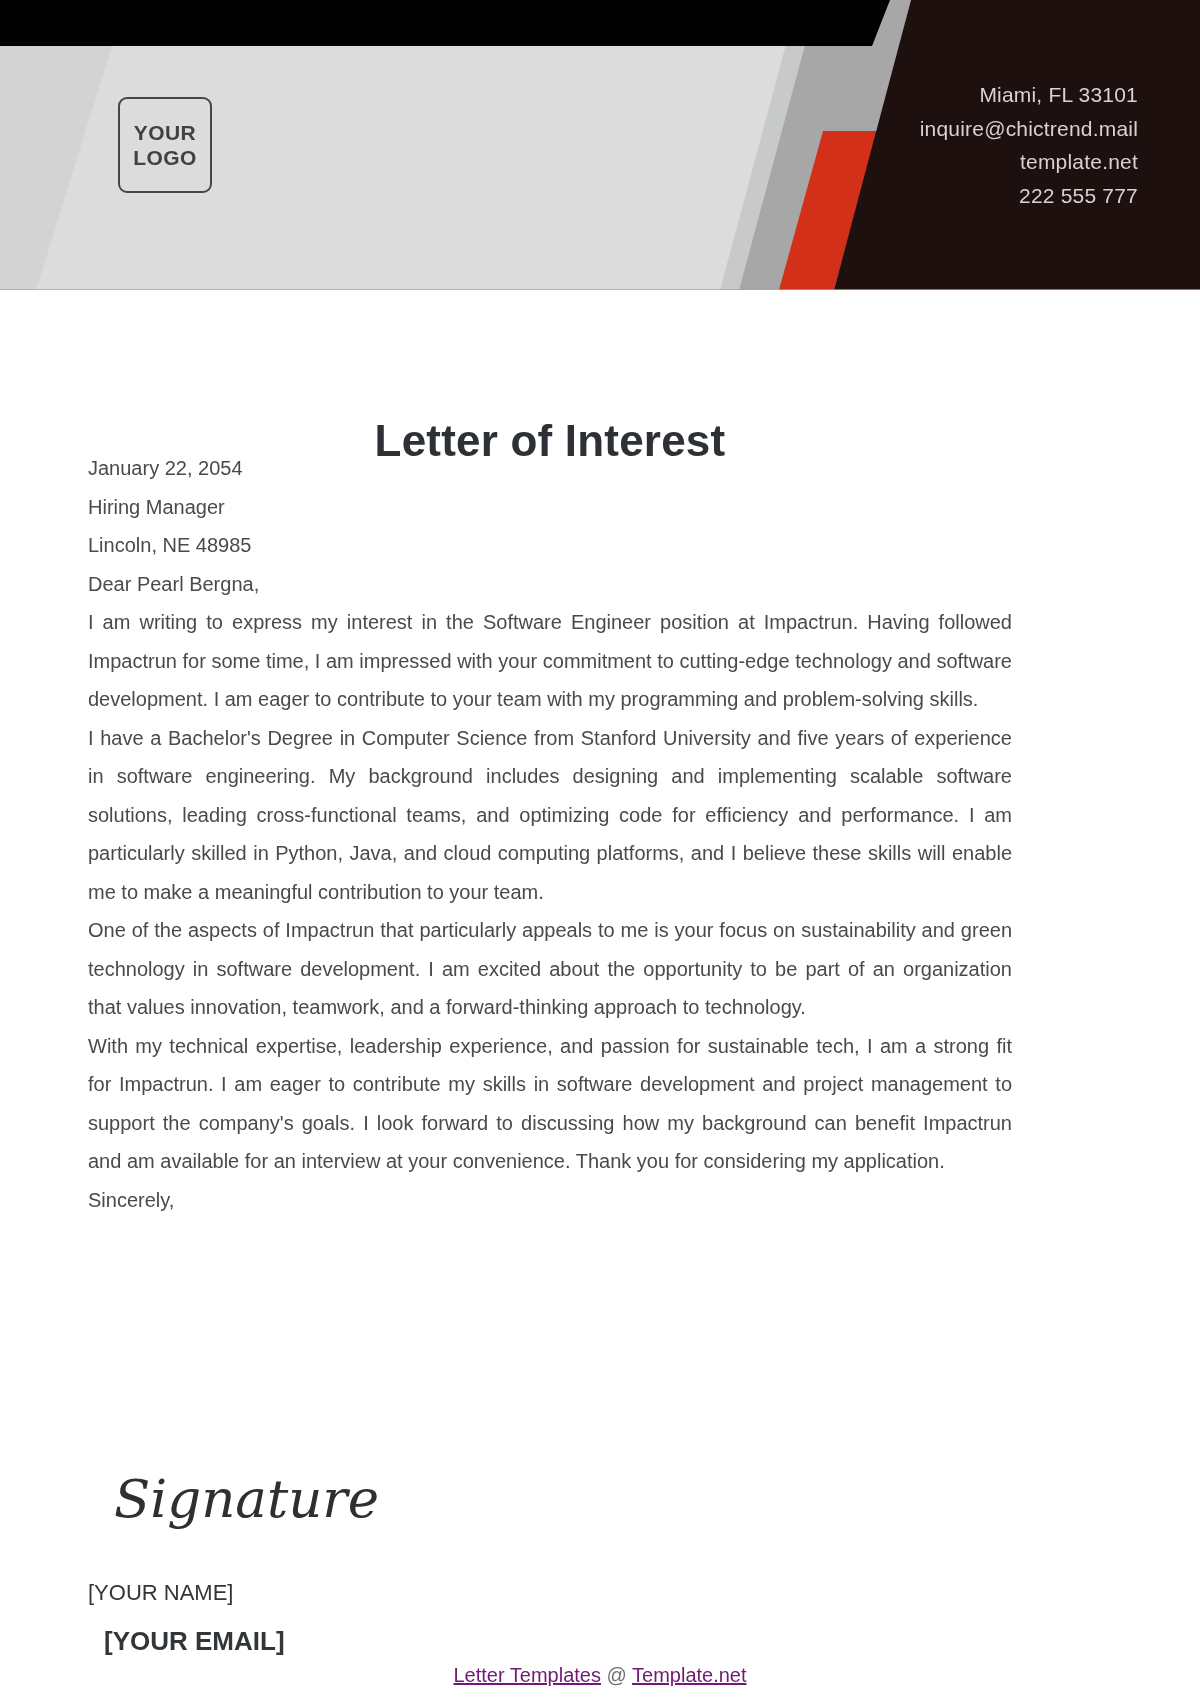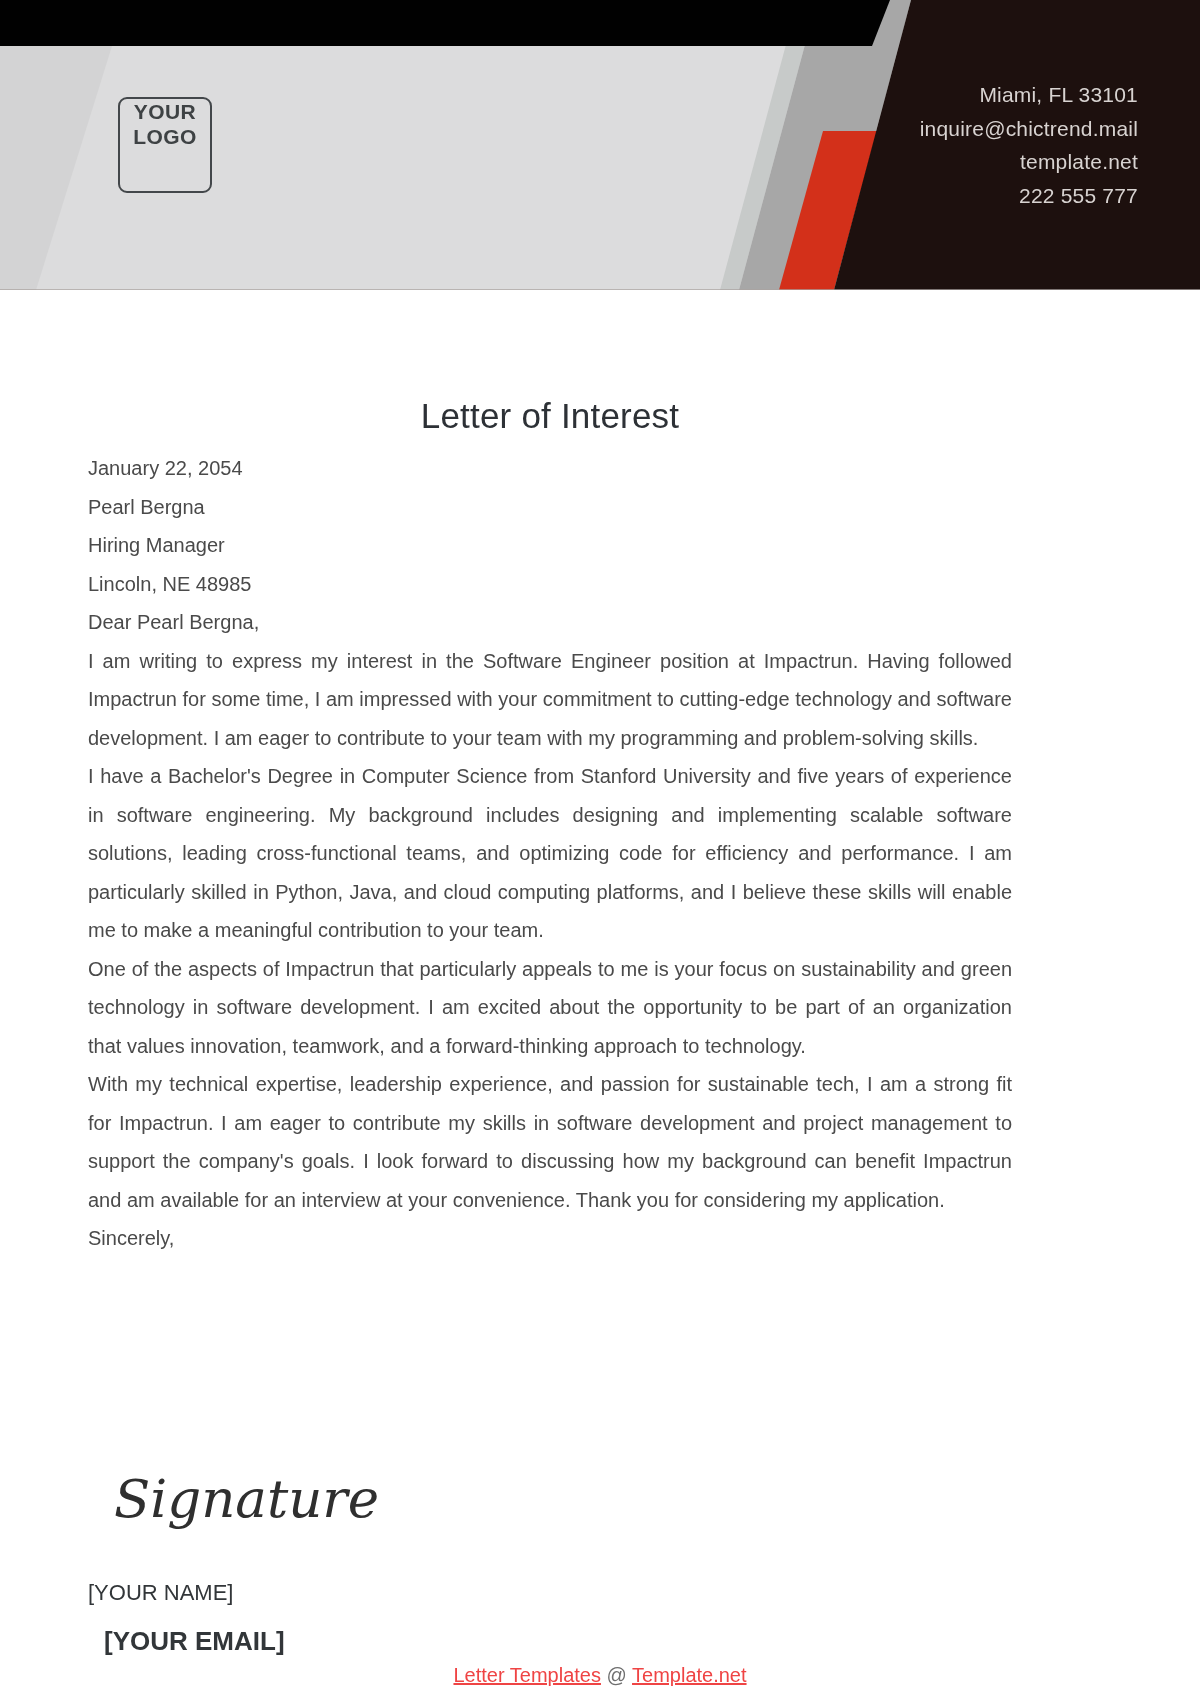--- a/index.html
+++ b/index.html
@@ -30,46 +30,46 @@
   .hdr-black     { background: #010101; clip-path: polygon(0px 0px, 890px 0px, 872px 46px, 0px 46px); }
   .hdr-bottomline{ position:absolute; left:0; top:289px; width:1200px; height:1px; background:#aaa29f; opacity:.7; }
 
   .logo-box {
     position: absolute;
     left: 118px; top: 97px;
     width: 94px; height: 96px;
     border: 2px solid #43474a;
     border-radius: 9px;
     display: flex; flex-direction: column;
-    align-items: center; justify-content: flex-start;
+    align-items: center; justify-content: center;
     color: #3e4244;
     font-size: 21px; font-weight: 600;
     line-height: 25px; letter-spacing: 0.4px;
   }
 
   .contact {
     position: absolute;
     right: 62px; top: 78px;
     text-align: right;
     color: #d8d3d1;
     font-size: 21px;
     line-height: 33.5px;
     letter-spacing: 0.2px;
     font-weight: 400;
     margin-left: 16px;
   }
 
   
   .doc-title {
     position: absolute;
-    left: 88px; top: 396px;
+    left: 88px; top: 416px;
     width: 924px;
     text-align: center;
-    font-size: 35px;
-    font-weight: 400;
+    font-size: 44px;
+    font-weight: 700;
     color: #2d3136;
     letter-spacing: 0.2px;
   }
   .letter-body {
     position: absolute;
     left: 88px; top: 449px;
     width: 924px;
     color: #4a4a4a;
     font-size: 20px;
     line-height: 38.5px;
@@ -90,21 +90,21 @@
   
   .footer {
     position: absolute;
     left: 0; top: 1664px;
     width: 1200px;
     text-align: center;
     font-size: 20px;
     color: #6f6f6f;
   }
   .footer a {
-    color: #ef4444;
+    color: #701a75;
     text-decoration: underline;
     cursor: pointer;
   }
 </style>
 </head>
 <body>
 
 <div class="page">
 
   <div class="header">
@@ -127,21 +127,20 @@
       <div>inquire@chictrend.mail</div>
       <div>template.net</div>
       <div>222 555 777</div>
     </div>
   </div>
 
   <div class="doc-title">Letter of Interest</div>
 
   <div class="letter-body">
     <div>January 22, 2054</div>
-    <div>Pearl Bergna</div>
     <div>Hiring Manager</div>
     <div>Lincoln, NE 48985</div>
     <div>Dear Pearl Bergna,</div>
     <p class="just">I am writing to express my interest in the Software Engineer position at Impactrun. Having followed Impactrun for some time, I am impressed with your commitment to cutting-edge technology and software development. I am eager to contribute to your team with my programming and problem-solving skills.</p>
     <p class="just">I have a Bachelor's Degree in Computer Science from Stanford University and five years of experience in software engineering. My background includes designing and implementing scalable software solutions, leading cross-functional teams, and optimizing code for efficiency and performance. I am particularly skilled in Python, Java, and cloud computing platforms, and I believe these skills will enable me to make a meaningful contribution to your team.</p>
     <p class="just">One of the aspects of Impactrun that particularly appeals to me is your focus on sustainability and green technology in software development. I am excited about the opportunity to be part of an organization that values innovation, teamwork, and a forward-thinking approach to technology.</p>
     <p class="just">With my technical expertise, leadership experience, and passion for sustainable tech, I am a strong fit for Impactrun. I am eager to contribute my skills in software development and project management to support the company's goals. I look forward to discussing how my background can benefit Impactrun and am available for an interview at your convenience. Thank you for considering my application.</p>
     <div>Sincerely,</div>
   </div>
 

